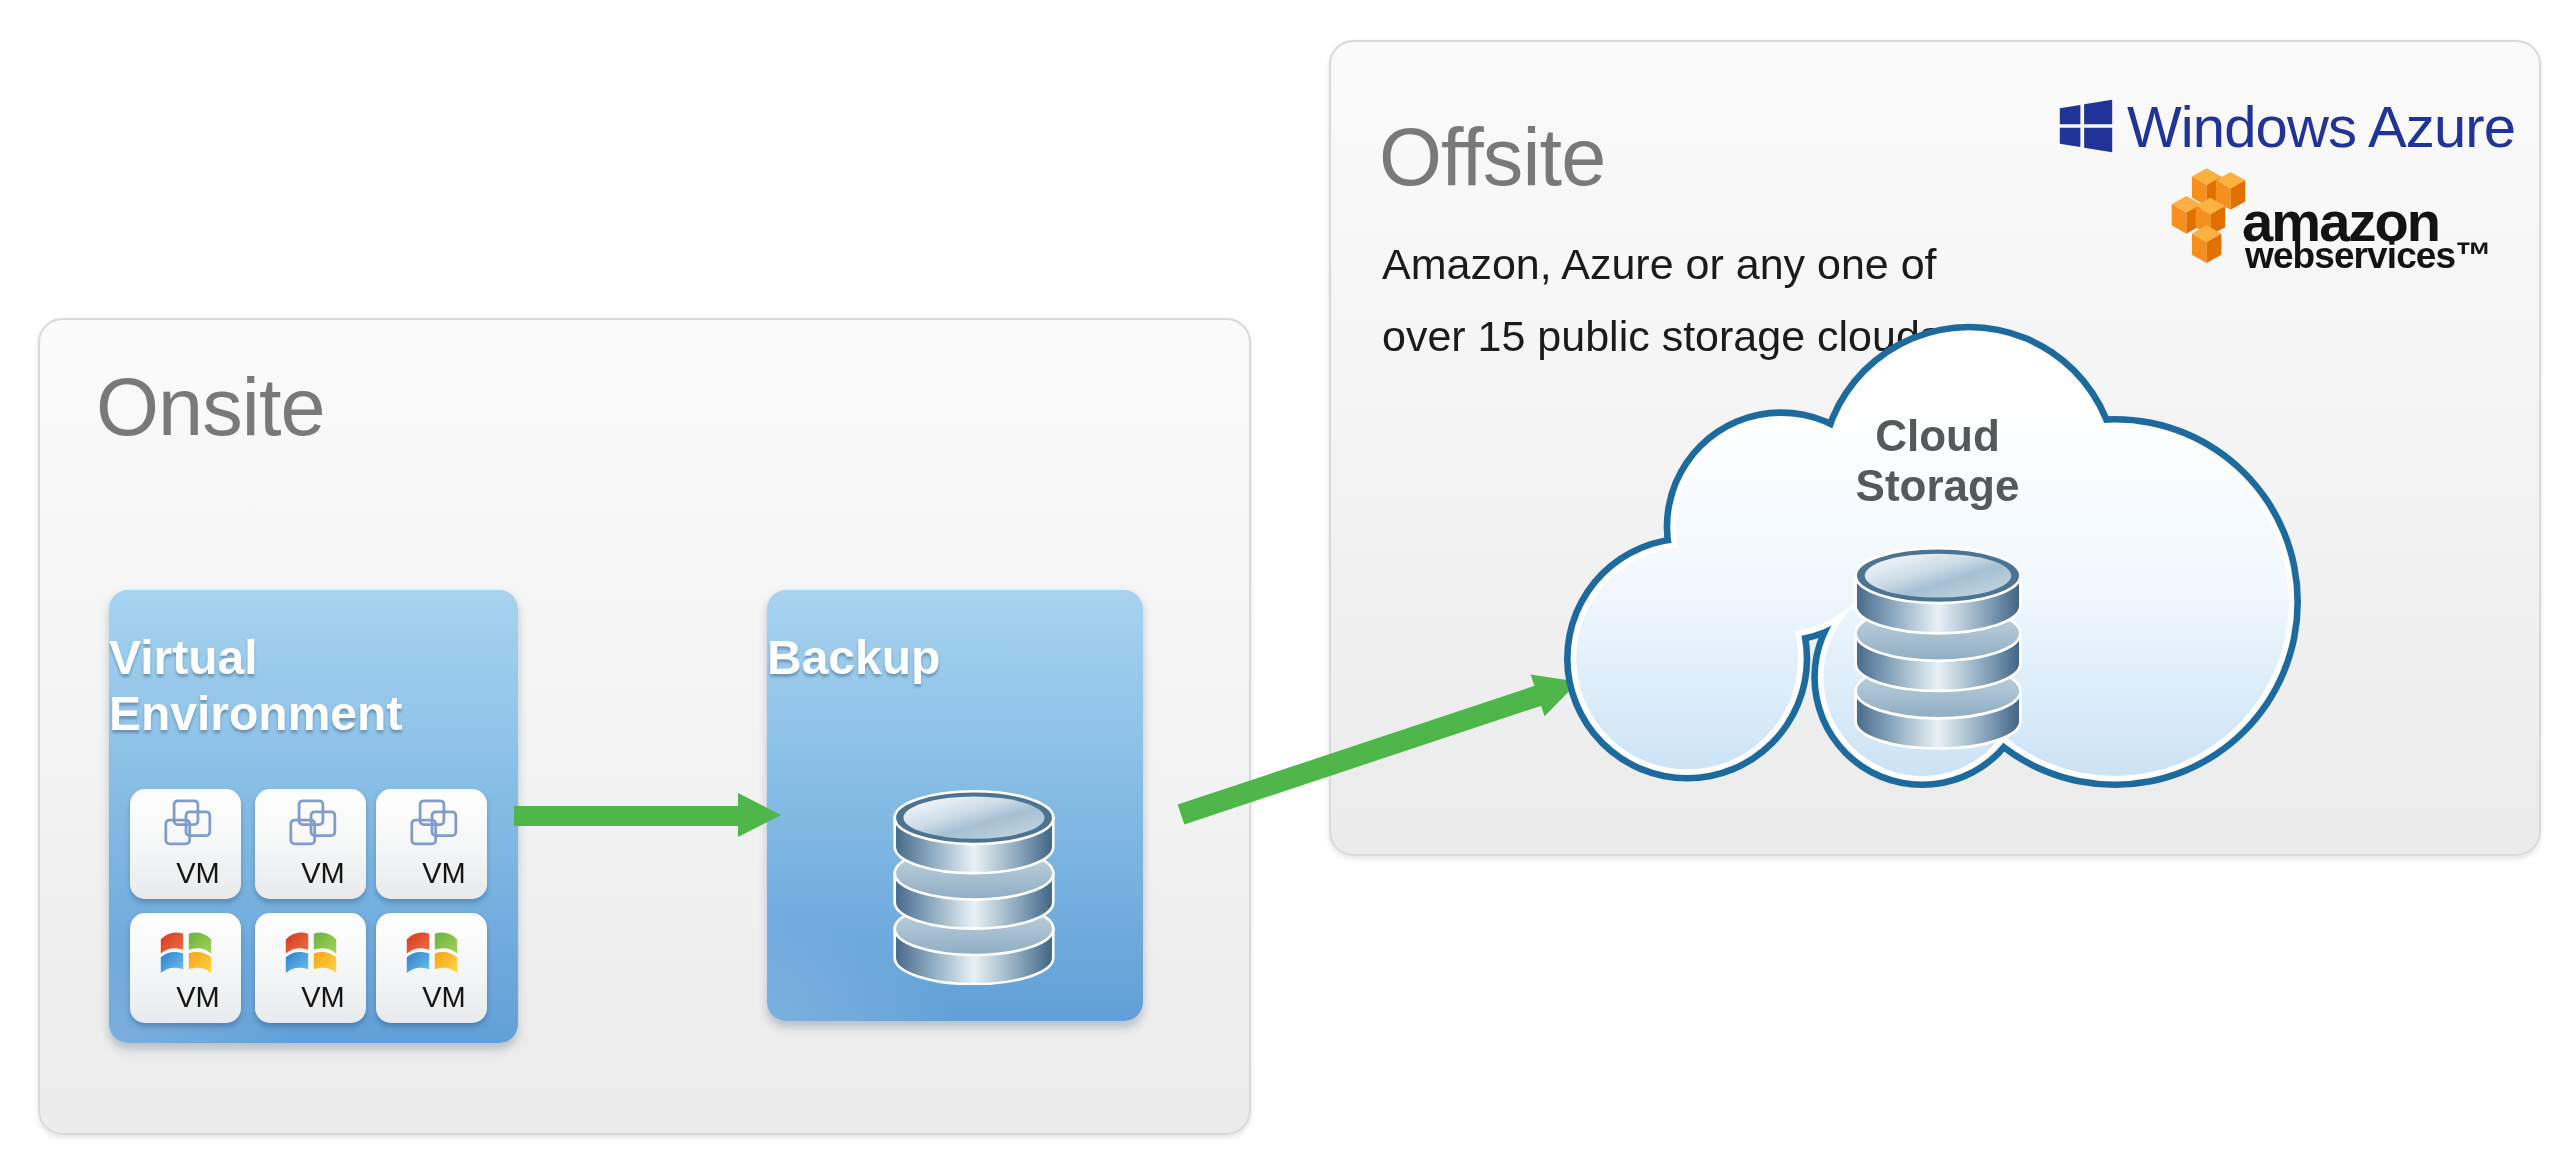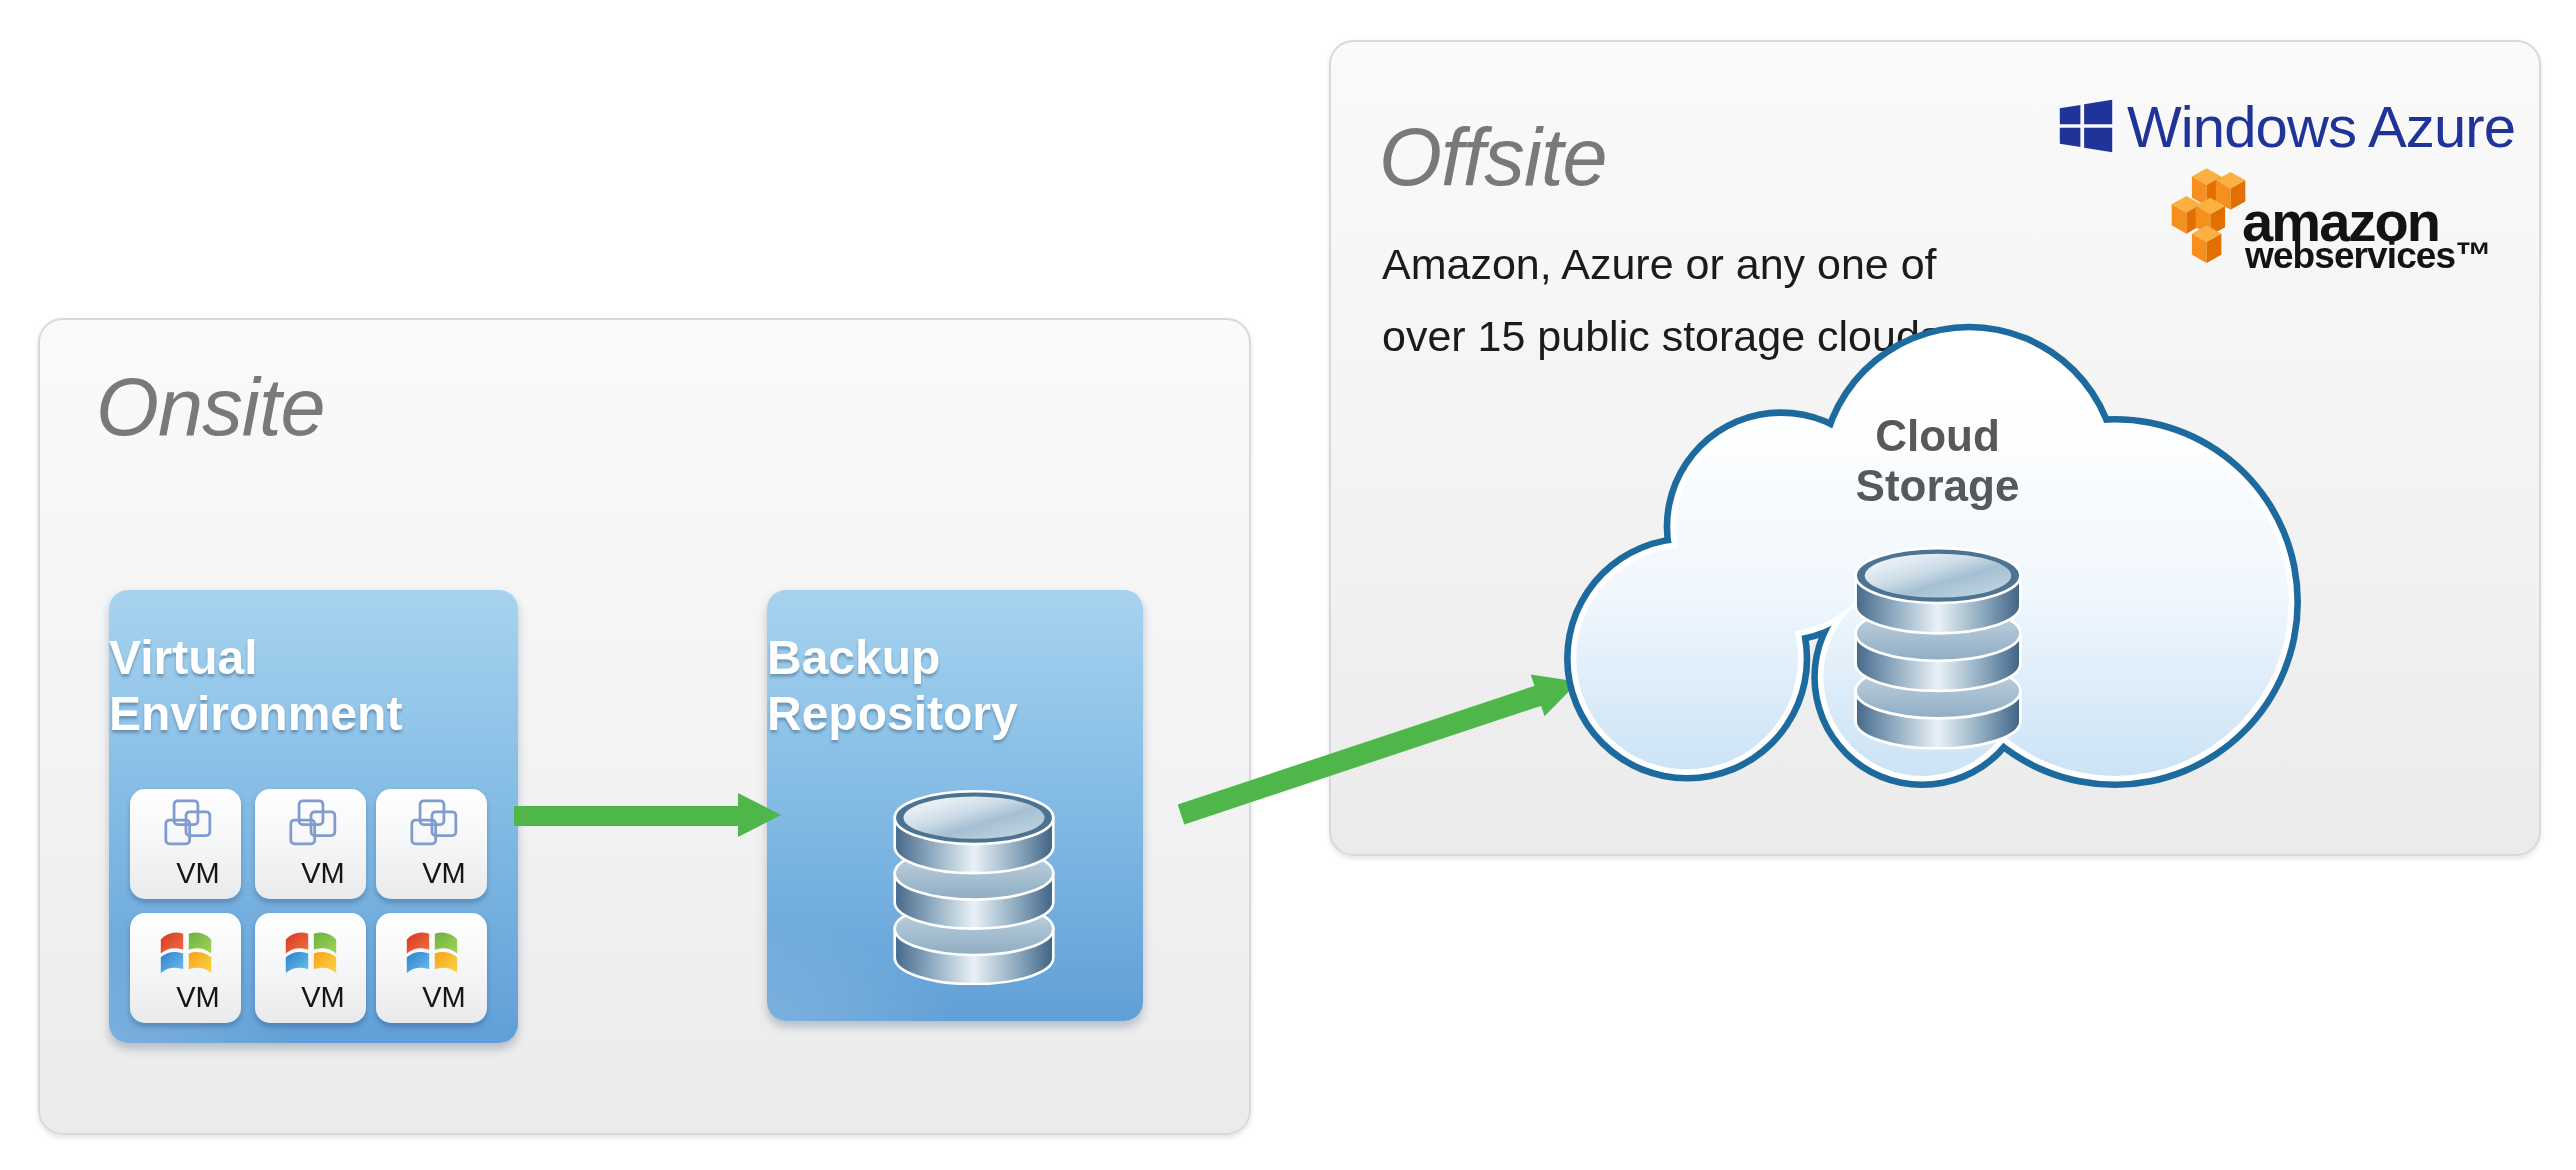--- a/index.html
+++ b/index.html
@@ -5,21 +5,21 @@
   html,body{margin:0;padding:0;background:#ffffff;}
   body{font-family:"Liberation Sans","DejaVu Sans",sans-serif;}
   #stage{position:relative;width:2576px;height:1171px;overflow:hidden;background:#ffffff;}
 
   .panel{position:absolute;border:2.8px solid #d7d9da;border-radius:24.5px;
          background:linear-gradient(180deg,#fafafa 0%,#f3f3f3 55%,#ebebeb 100%);
          box-shadow:0 2.8px 5.6px rgba(0,0,0,0.10);}
   #onsite-panel{left:38px;top:318px;width:1209px;height:813px;}
   #offsite-panel{left:1329px;top:40px;width:1208px;height:812px;}
 
-  .panel-title{position:absolute;font-size:81px;font-weight:400;color:#77797b;letter-spacing:-0.9px;font-style:italic;}
+  .panel-title{position:absolute;font-size:81px;font-weight:400;color:#77797b;letter-spacing:-0.9px;}
   .panel-subtitle{position:absolute;font-size:43px;color:#1b1b1b;line-height:1.68;}
 
   .blue-box{position:absolute;border-radius:19px;
     background:
       radial-gradient(ellipse 404px 301px at -8% 118%,rgba(255,255,255,0.30),rgba(255,255,255,0) 62%),
       linear-gradient(180deg,#a7d3ef 0%,#86bde5 45%,#609fd7 100%);
     box-shadow:0 5.6px 9.4px rgba(40,70,100,0.28);}
   .blue-box-title{position:absolute;left:0;right:0;top:40px;text-align:left;color:#ffffff;
     font-size:48px;font-weight:700;line-height:1.16;text-shadow:0 2.8px 2.8px rgba(30,60,90,0.35);}
 
@@ -209,21 +209,20 @@
         <svg class="tile-icon" width="56" height="49" style="top:15px" viewBox="0 0 60 52">
             <use href="#sym-winflag"></use>
           </svg>
         <div class="vm-label">VM</div>
       </div>
     </div>
 
     <div class="blue-box" id="br-box" style="left:727px;top:270px;width:332px;height:431px;padding-left:44px;">
       <div class="blue-box-title">
         <div>Backup</div>
-        <div>Repository</div>
       </div>
       <svg class="abs" style="left:120px;top:188px;" width="174" height="207" viewBox="0 0 190 235">
           <use href="#sym-cylinder"></use>
         </svg>
     </div>
   </div>
 
   <div class="panel" id="offsite-panel">
     <div class="panel-title" style="left:48px;top:69px;">Offsite</div>
     <div class="panel-subtitle" style="left:51px;top:186px;">

